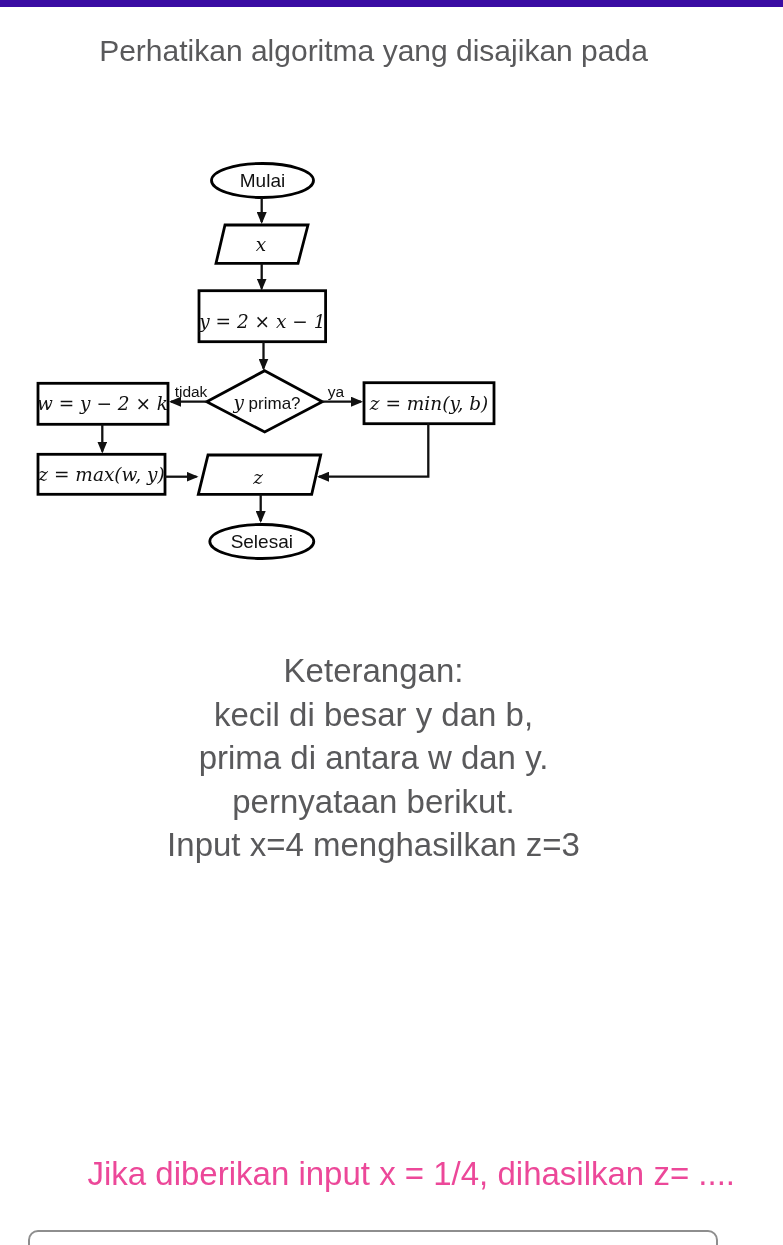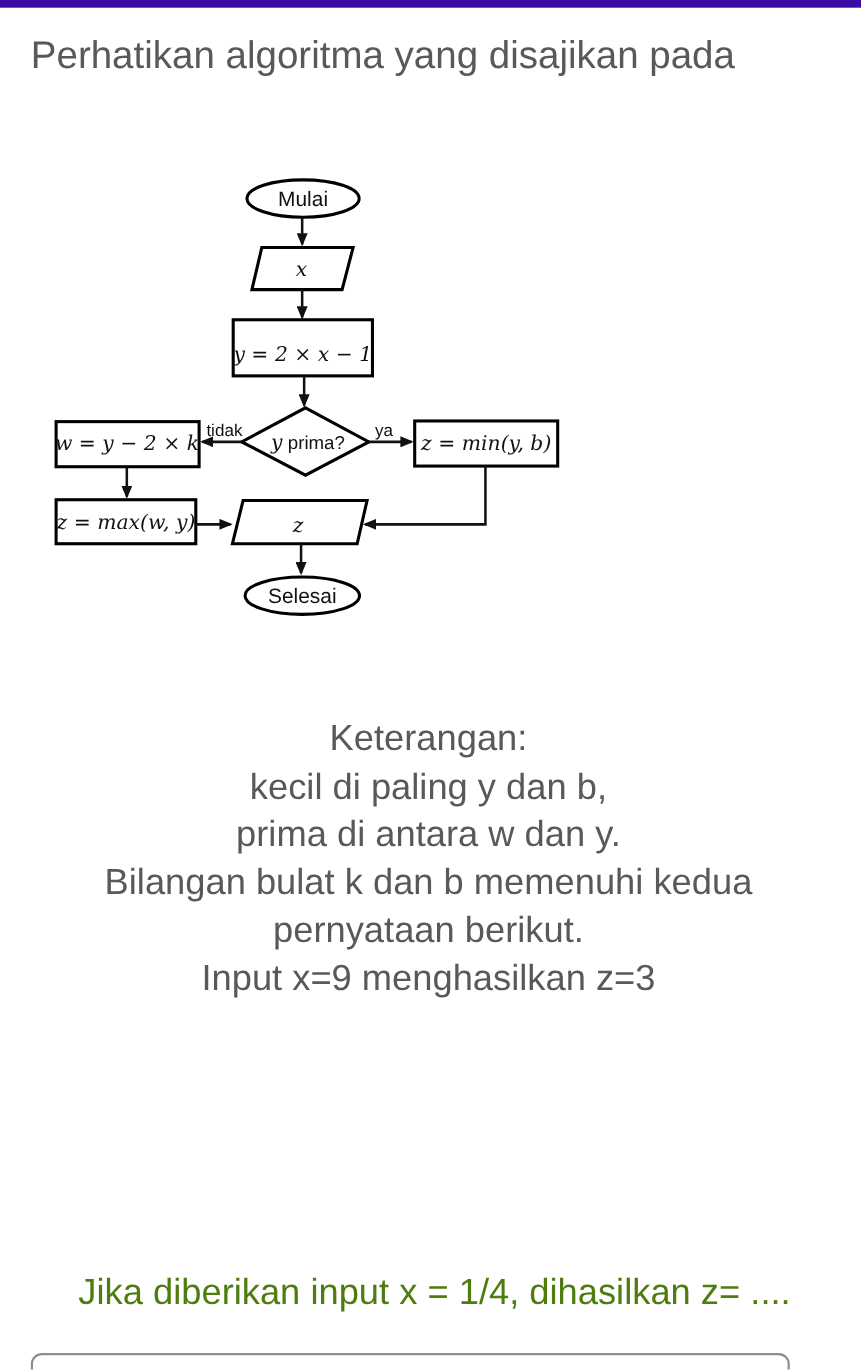--- a/index.html
+++ b/index.html
@@ -9,41 +9,41 @@
     background:#ffffff;
     overflow:hidden;
     font-family:"Liberation Sans", sans-serif;
   }
   .topbar {
     position:absolute; left:0; top:0; width:783px; height:7px;
     background:#3A0CA3;
   }
   .title-block {
     position:absolute; left:28px; top:28px; width:691px;
-    color:#59595B;
-    font-size:35px; line-height:45px; font-weight:400;
+    text-align:center; color:#59595B;
+    font-size:30px; line-height:45px; font-weight:400;
   }
   .flowchart-wrap {
-    position:absolute; left:32px; top:145px; width:500px; height:440px;
+    position:absolute; left:19px; top:145px; width:500px; height:440px;
   }
   .flowchart-wrap svg { display:block; width:500px; height:440px; }
   .fc-shape { fill:#ffffff; stroke:#000000; stroke-width:2.8; }
   .fc-line  { stroke:#111111; stroke-width:2.3; fill:none; }
   .fc-sans  { font-family:"Liberation Sans", sans-serif; font-size:19px; fill:#111111; text-anchor:middle; }
   .fc-sans-sm { font-family:"Liberation Sans", sans-serif; font-size:15.5px; fill:#111111; text-anchor:middle; }
   .fc-math  { font-family:"DejaVu Serif", serif; font-style:italic; font-size:18.5px; fill:#111111; text-anchor:middle; }
   .fc-dec-plain { font-family:"Liberation Sans", sans-serif; font-style:normal; font-size:17px; fill:#111111; }
   .notes-block {
-    position:absolute; left:44px; top:649px; width:691px;
+    position:absolute; left:28px; top:649px; width:691px;
     text-align:center; color:#59595B;
     font-size:33px; line-height:43.5px;
   }
   .question-line {
     position:absolute; left:55px; top:1151px; width:680px;
-    text-align:center; color:#4d7c0f; font-size:33px; line-height:45px;
+    text-align:right; color:#ec4899; font-size:33px; line-height:45px;
   }
   .answer-box {
     position:absolute; left:28px; top:1230px; width:690px; height:70px;
     border:2px solid #8E8E8E; border-radius:10px;
     background:#ffffff; outline:none;
     font-family:"Liberation Sans", sans-serif;
     font-size:28px; color:#444; padding:0 18px;
   }
 </style>
 </head>
@@ -101,22 +101,21 @@
     <path class="fc-line" d="M 409.3,278.3 L 409.3,331.7 L 300,331.7" marker-end="url(#ah)"></path>
 
     <line class="fc-line" x1="241.7" y1="349.3" x2="241.7" y2="376" marker-end="url(#ah)"></line>
     <ellipse class="fc-shape" cx="242.8" cy="396.5" rx="52" ry="17"></ellipse>
     <text class="fc-sans" x="242.8" y="403">Selesai</text>
   </svg>
 </div>
 
 <div class="notes-block">
   <div>Keterangan:</div>
-  <div>kecil di paling y dan b,</div>
+  <div>kecil di besar y dan b,</div>
   <div>prima di antara w dan y.</div>
-  <div>Bilangan bulat k dan b memenuhi kedua</div>
   <div>pernyataan berikut.</div>
-  <div>Input x=9 menghasilkan z=3</div>
+  <div>Input x=4 menghasilkan z=3</div>
 </div>
 
 <div class="question-line">Jika diberikan input x = 1/4, dihasilkan z= ....</div>
 
 <input type="text" class="answer-box" value="" style="">
 
 </body></html>

